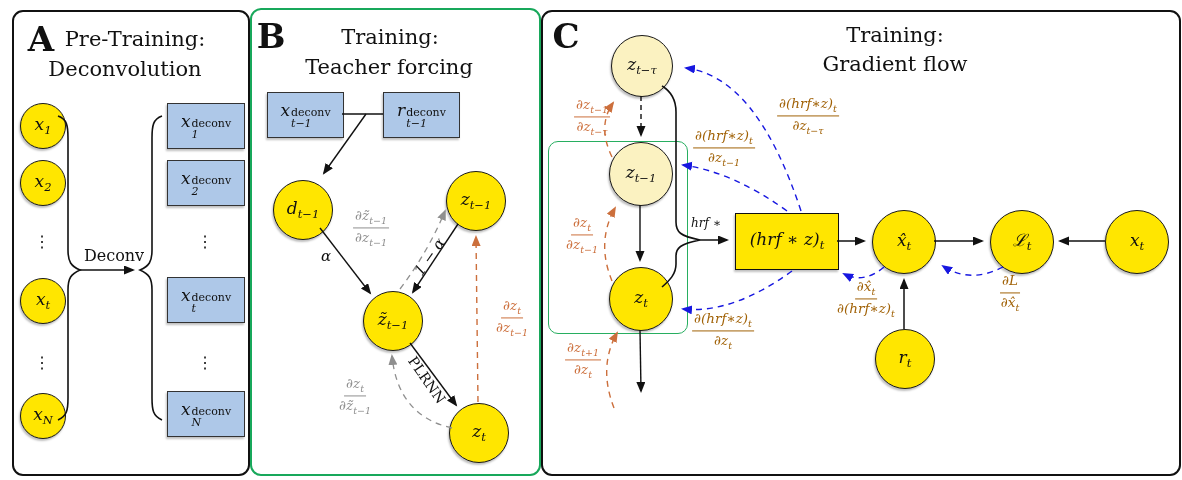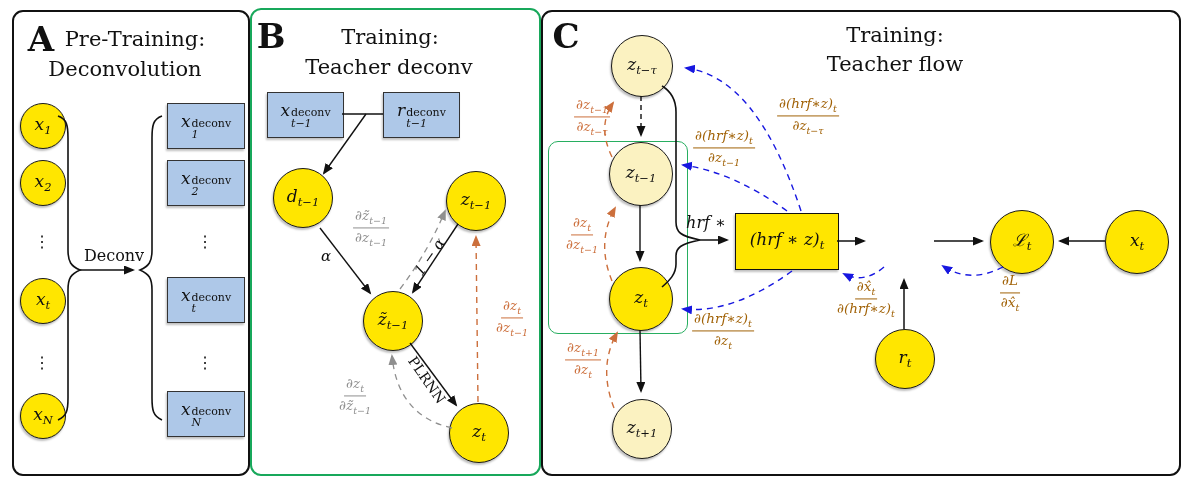--- a/index.html
+++ b/index.html
@@ -87,37 +87,37 @@
     <span class="math"><span>x</span><span class="stack">
           <span class="sup">deconv</span>
           <span class="sub">N</span>
         </span></span>
   </div>
   <div class="lab roman" style="left:114px;top:256px;font-size:16px;">Deconv</div>
 
   <div class="panel green" style="left:250px;top:8px;width:287px;height:464px;">
     <div class="pletter" style="left:19px;top:26px;">B</div>
     <div class="ptitle" style="left:138px;top:27px;">Training:</div>
-    <div class="ptitle" style="left:137px;top:57px;">Teacher deconv</div>
+    <div class="ptitle" style="left:137px;top:57px;">Teacher forcing</div>
   </div>
 
   <div class="rectnode bluebox" style="left:267px;top:92px;width:75px;height:44px;">
     <span class="math"><span>x</span><span class="stack">
           <span class="sup">deconv</span>
           <span class="sub">t−1</span>
         </span></span>
   </div>
   <div class="rectnode bluebox" style="left:383px;top:92px;width:75px;height:44px;">
     <span class="math"><span>r</span><span class="stack">
           <span class="sup">deconv</span>
           <span class="sub">t−1</span>
         </span></span>
   </div>
 
-  <div class="circle bright" style="left:273px;top:168px;width:58px;height:58px;">
+  <div class="circle bright" style="left:273px;top:180px;width:58px;height:58px;">
     <span class="math"><span>d</span><sub>t−1</sub></span>
   </div>
   <div class="circle bright" style="left:446px;top:171px;width:58px;height:58px;">
     <span class="math"><span>z</span><sub>t−1</sub></span>
   </div>
   <div class="circle bright" style="left:363px;top:291px;width:58px;height:58px;">
     <span class="math"><span>z̃</span><sub>t−1</sub></span>
   </div>
   <div class="circle bright" style="left:449px;top:403px;width:58px;height:58px;">
     <span class="math"><span>z</span><sub>t</sub></span>
@@ -136,43 +136,43 @@
     <span class="den"><span>∂z̃</span><sub>t−1</sub></span>
   </div>
   <div class="frac c-orange" style="left:512px;top:318px;">
     <span class="num"><span>∂z</span><sub>t</sub></span>
     <span class="den"><span>∂z</span><sub>t−1</sub></span>
   </div>
 
   <div class="panel" style="left:541px;top:10px;width:636px;height:462px;">
     <div class="pletter" style="left:23px;top:24px;">C</div>
     <div class="ptitle" style="left:352px;top:23px;">Training:</div>
-    <div class="ptitle" style="left:352px;top:52px;">Teacher flow</div>
+    <div class="ptitle" style="left:352px;top:52px;">Gradient flow</div>
   </div>
 
   <div style="position:absolute;left:548px;top:141px;width:138px;height:191px;border:1.8px solid #27AE60;border-radius:10px;"></div>
 
   <div class="circle pale" style="left:611px;top:35px;width:60px;height:60px;">
     <span class="math"><span>z</span><sub>t−τ</sub></span>
   </div>
   <div class="circle pale" style="left:609px;top:142px;width:62px;height:62px;">
     <span class="math"><span>z</span><sub>t−1</sub></span>
   </div>
   <div class="circle bright" style="left:609px;top:267px;width:62px;height:62px;">
     <span class="math"><span>z</span><sub>t</sub></span>
   </div>
-  <div class="circle pale" style="left:612px;top:399px;width:58px;height:58px;">
-    <span class="math"><span>z</span><sub>t+1</sub></span>
-  </div>
 
   <div class="rectnode bright" style="left:735px;top:213px;width:102px;height:55px;border-color:#111;">
     <span class="math"><span>(hrf ∗ z)</span><sub>t</sub></span>
   </div>
-  <div class="lab" style="left:706px;top:223px;font-size:16px;">hrf ∗</div>
-
+  <div class="lab" style="left:706px;top:223px;font-size:12px;">hrf ∗</div>
+
+  <div class="circle bright" style="left:872px;top:210px;width:62px;height:62px;">
+    <span class="math"><span>x̂</span><sub>t</sub></span>
+  </div>
   <div class="circle bright" style="left:990px;top:210px;width:62px;height:62px;">
     <span class="math"><span>ℒ</span><sub>t</sub></span>
   </div>
   <div class="circle bright" style="left:1105px;top:210px;width:62px;height:62px;">
     <span class="math"><span>x</span><sub>t</sub></span>
   </div>
   <div class="circle bright" style="left:875px;top:329px;width:58px;height:58px;justify-content:center;">
     <span class="math"><span>r</span><sub>t</sub></span>
   </div>
 

